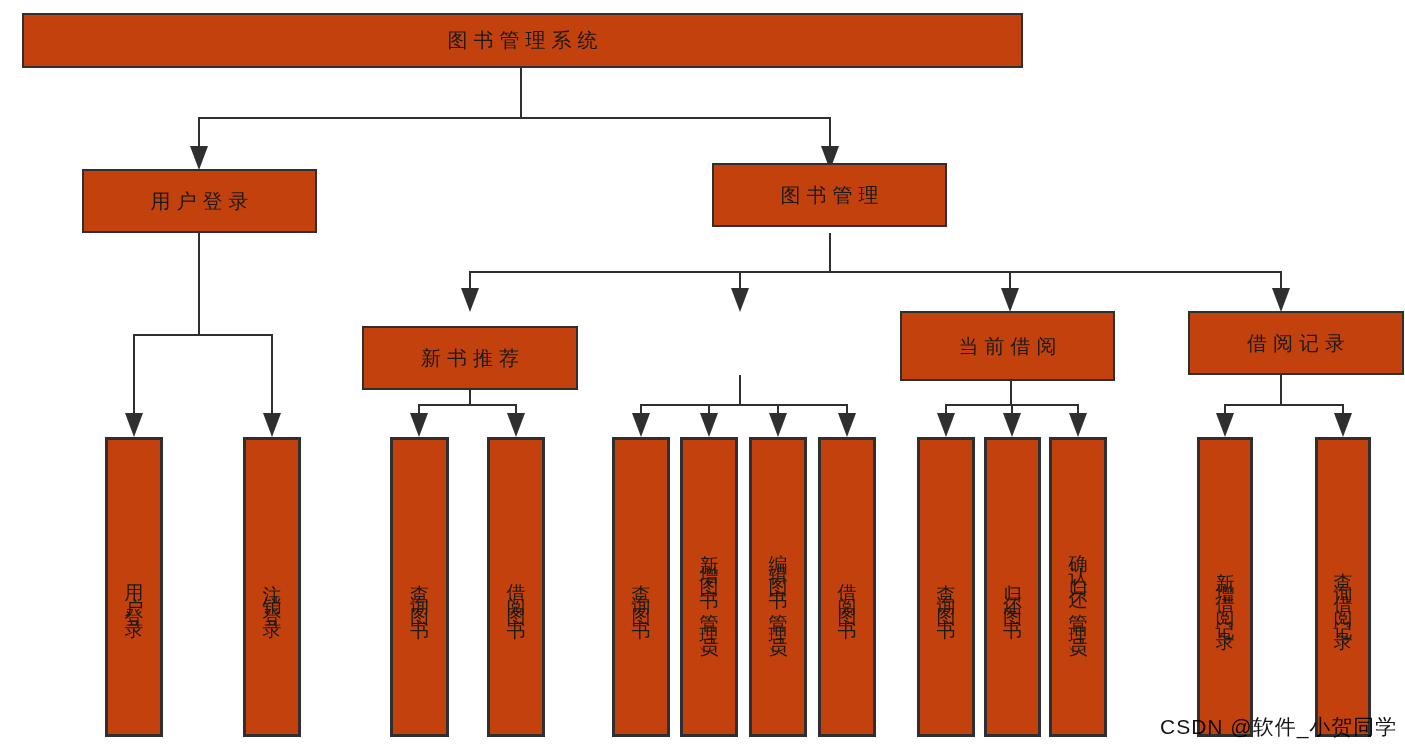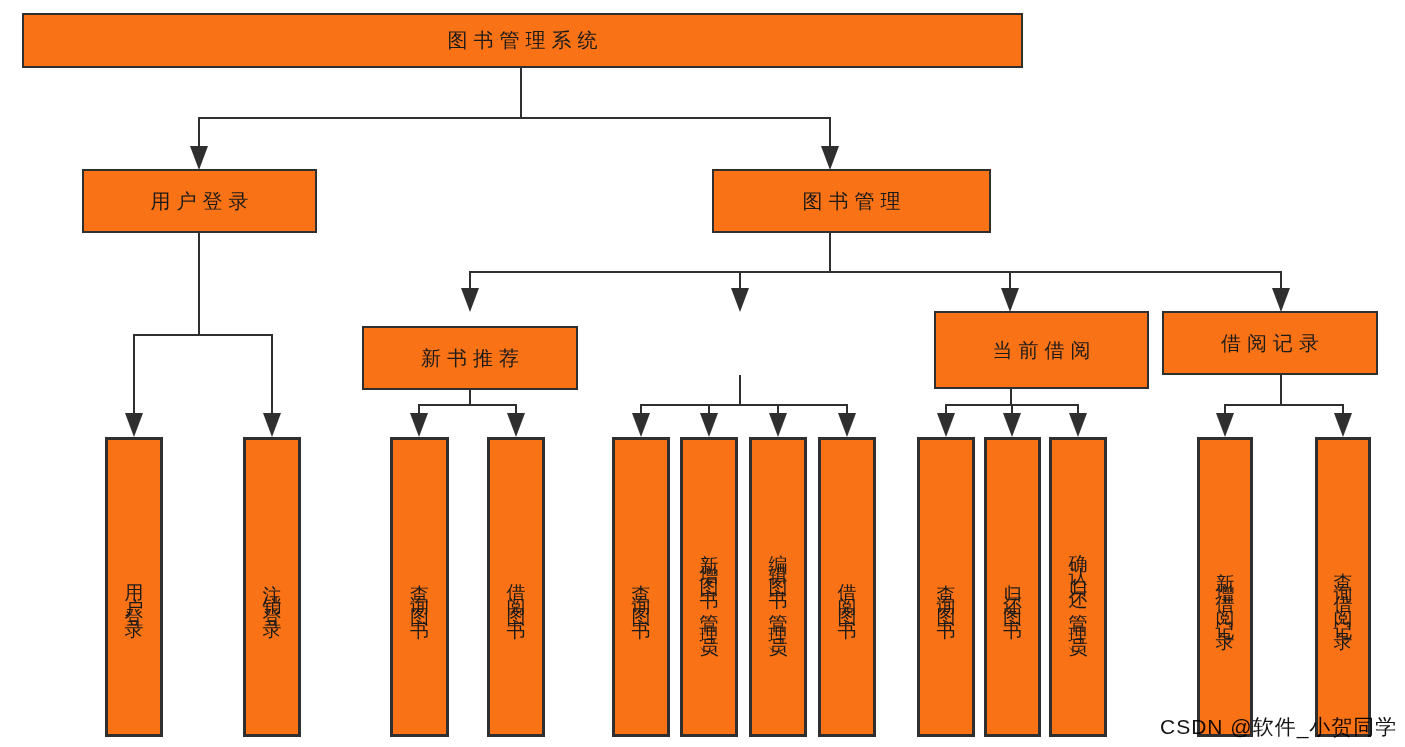--- a/index.html
+++ b/index.html
@@ -4,21 +4,21 @@
 <style>
   html,body { margin:0; padding:0; background:#ffffff; }
   .canvas {
     position:relative; width:1405px; height:747px;
     background:#ffffff; overflow:hidden;
     font-family:"Liberation Sans", sans-serif;
   }
   #connectors { position:absolute; left:0; top:0; width:1405px; height:747px; }
   .box {
     position:absolute; box-sizing:border-box;
-    border:2px solid #2f2f2f; background:#f97316;
+    border:2px solid #2f2f2f; background:#c2410c;
     display:flex; align-items:center; justify-content:center;
     color:#1a1a1a;
   }
   .leaf { border-width:3px; }
   .h-label {
     font-size:20px; letter-spacing:6px; padding-left:6px;
     white-space:nowrap; color:#1a1a1a;
   }
   .v-label {
     writing-mode:vertical-rl; text-orientation:mixed;
@@ -105,31 +105,31 @@
       </g>
     </svg>
 
   <div class="box" style="left:22px;top:13px;width:1001px;height:55px">
     <span class="h-label">图书管理系统</span>
   </div>
 
   <div class="box" style="left:82px;top:169px;width:235px;height:64px">
     <span class="h-label">用户登录</span>
   </div>
-  <div class="box" style="left:712px;top:169px;width:279px;height:64px">
+  <div class="box" style="left:712px;top:163px;width:235px;height:64px">
     <span class="h-label">图书管理</span>
   </div>
 
   <div class="box" style="left:362px;top:326px;width:216px;height:64px">
     <span class="h-label">新书推荐</span>
   </div>
-  <div class="box" style="left:934px;top:311px;width:215px;height:78px">
+  <div class="box" style="left:900px;top:311px;width:215px;height:70px">
     <span class="h-label">当前借阅</span>
   </div>
-  <div class="box" style="left:1162px;top:311px;width:216px;height:64px">
+  <div class="box" style="left:1188px;top:311px;width:216px;height:64px">
     <span class="h-label">借阅记录</span>
   </div>
 
   <div class="box leaf" style="left:105px;top:437px;width:58px;height:300px">
     <span class="v-label">用户登录</span>
   </div>
   <div class="box leaf" style="left:243px;top:437px;width:58px;height:300px">
     <span class="v-label">注销登录</span>
   </div>
 

